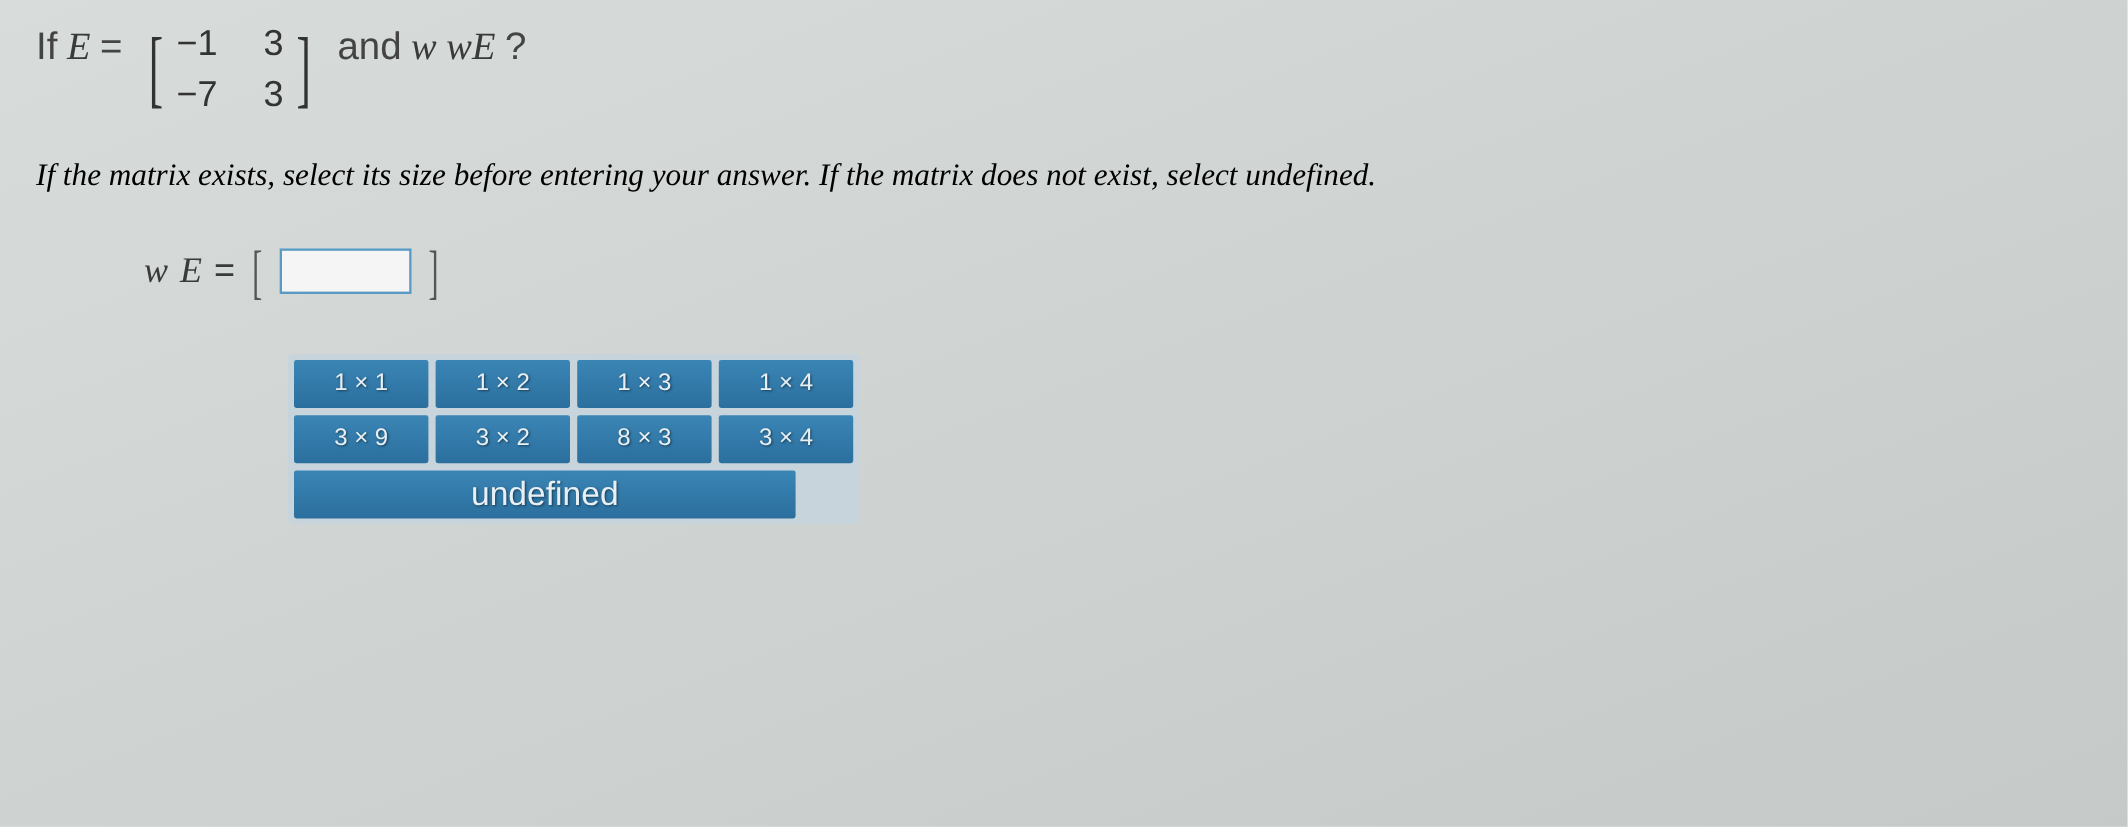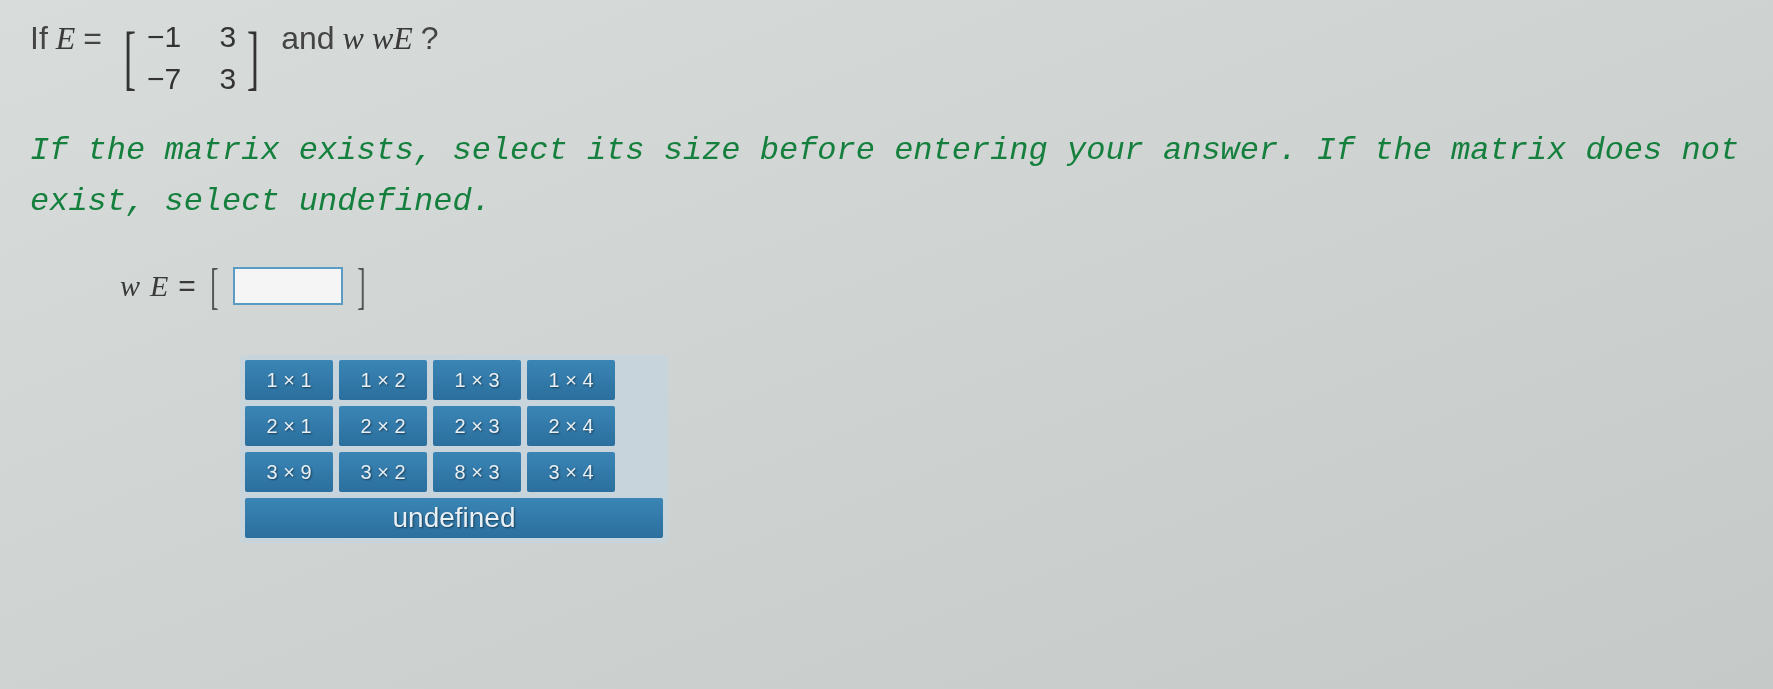--- a/index.html
+++ b/index.html
@@ -49,26 +49,26 @@
       row-gap: 8px;
       padding: 0 5px;
       font-size: 30px;
       color: #333;
     }
     .matrix-cell {
       text-align: right;
       min-width: 30px;
     }
     .instruction {
-      font-size: 32px;
+      font-size: 26px;
       font-style: italic;
-      color: #15803d;
+      color: #000000;
       line-height: 1.6;
       margin-bottom: 30px;
-      font-family: Liberation Mono, monospace;
+      font-family: Liberation Serif, serif;
     }
     .answer-line {
       display: flex;
       align-items: center;
       font-size: 30px;
       margin-left: 90px;
       margin-bottom: 40px;
       gap: 10px;
     }
     .answer-bracket {
@@ -98,21 +98,21 @@
       gap: 6px;
       margin-bottom: 6px;
     }
     .size-row:last-child {
       margin-bottom: 0;
     }
     .size-btn {
       background: linear-gradient(to bottom, #3a85b5, #2b6f9e);
       color: #e8f0f5;
       border: none;
-      width: 88px;
+      width: 112px;
       height: 40px;
       font-size: 20px;
       cursor: pointer;
       border-radius: 2px;
       text-shadow: 1px 1px 2px rgba(0,0,0,0.5);
       font-family: "Segoe UI", sans-serif;
     }
     .undefined-btn {
       background: linear-gradient(to bottom, #3a85b5, #2b6f9e);
       color: #e8f0f5;
@@ -163,26 +163,20 @@
 </div>
 
 <div class="size-grid">
   <div class="size-row">
     <button class="size-btn">1 × 1</button>
     <button class="size-btn">1 × 2</button>
     <button class="size-btn">1 × 3</button>
     <button class="size-btn">1 × 4</button>
   </div>
   <div class="size-row">
-    <button class="size-btn">2 × 1</button>
-    <button class="size-btn">2 × 2</button>
-    <button class="size-btn">2 × 3</button>
-    <button class="size-btn">2 × 4</button>
-  </div>
-  <div class="size-row">
     <button class="size-btn">3 × 9</button>
     <button class="size-btn">3 × 2</button>
     <button class="size-btn">8 × 3</button>
     <button class="size-btn">3 × 4</button>
   </div>
   <div class="size-row">
     <button class="undefined-btn">undefined</button>
   </div>
 </div>
 

